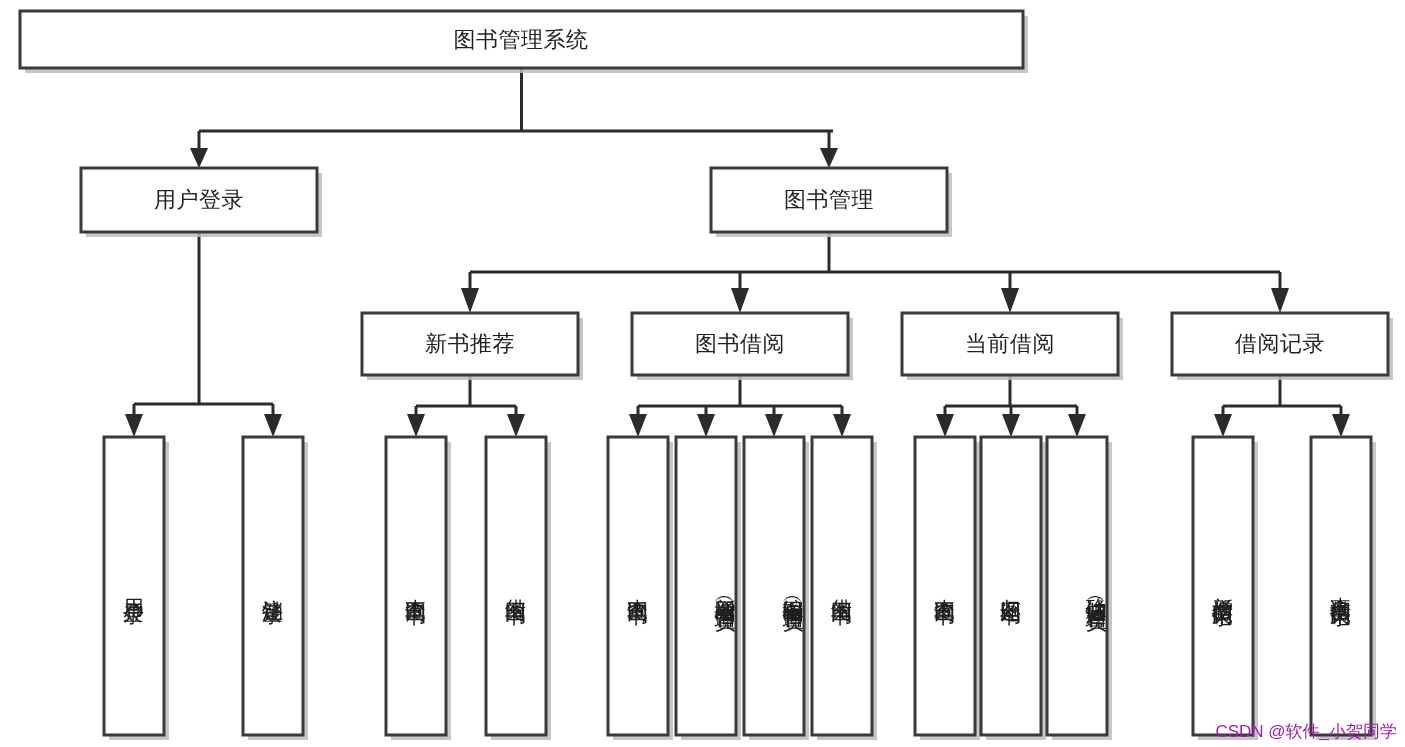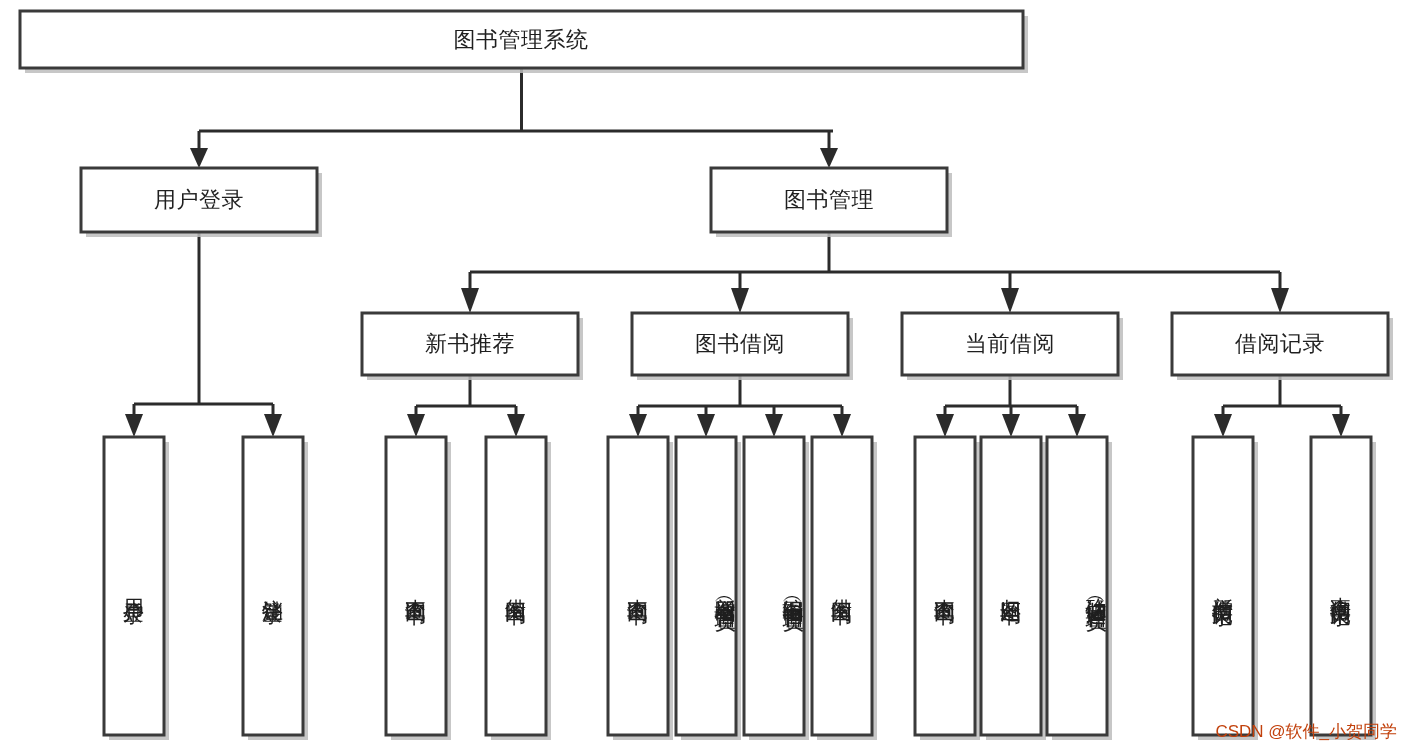--- a/index.html
+++ b/index.html
@@ -51,21 +51,21 @@
     text-anchor: middle;
     dominant-baseline: middle;
     letter-spacing: 0.5px;
   }
   .watermark {
     position: absolute;
     right: 8px;
     bottom: 4px;
     font-family: "Liberation Sans", "DejaVu Sans", sans-serif;
     font-size: 17px;
-    color: #c2410c;
+    color: #a21caf;
     white-space: nowrap;
     user-select: none;
   }
   
   .leaf-text-layer {
     position: absolute;
     left: 0;
     top: 0;
     width: 1405px;
     height: 747px;

